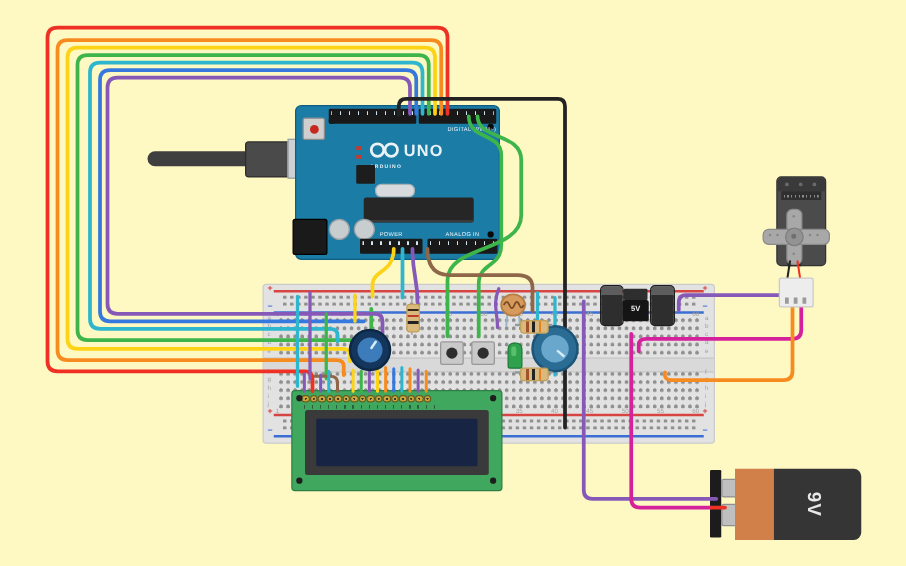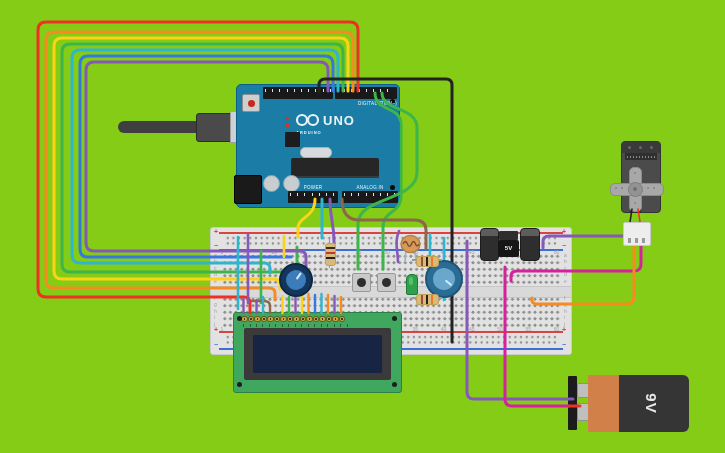--- a/index.html
+++ b/index.html
@@ -1,16 +1,16 @@
 <!DOCTYPE html>
 <html><head>
 <meta charset="utf-8">
 <style>
   html,body{margin:0;padding:0;background:#000;}
-  .canvas{position:relative;width:725px;height:453px;background:#84cc16;overflow:hidden;
+  .canvas{position:relative;width:725px;height:453px;background:#fef9c3;overflow:hidden;
           font-family:"Liberation Sans",sans-serif;}
   .abs{position:absolute;}
 
   
   .cable-cord{left:118px;top:121px;width:86px;height:12px;background:#3f3f3f;border-radius:6px;}
   .cable-plug{left:196px;top:113px;width:40px;height:27px;background:#4a4a4a;border-radius:3px;border:1px solid #2d2d2d;}
   .cable-metal{left:230px;top:111px;width:28px;height:30px;background:#ccd1d4;border:1px solid #9aa0a3;}
 
   
   .arduino{left:236px;top:84px;width:162px;height:122px;background:#1b7ca6;border:1.5px solid #0d5d85;border-radius:5px;}

